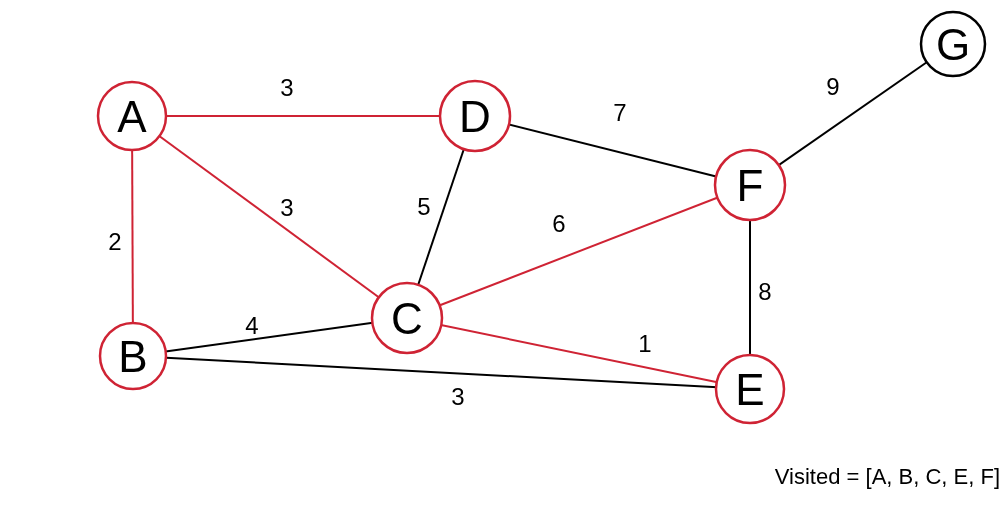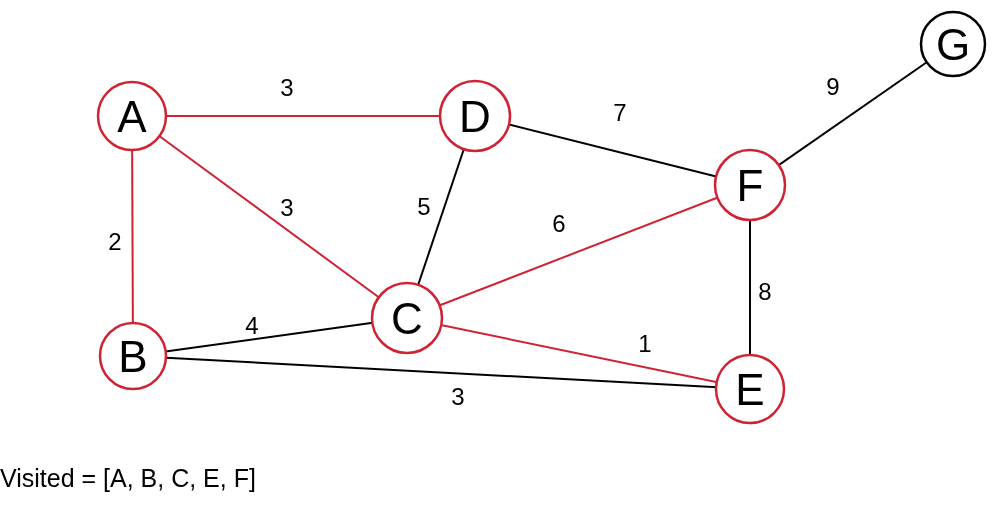--- a/index.html
+++ b/index.html
@@ -28,22 +28,22 @@
     font-size: 44px;
   }
   svg text.weight-label {
     font-size: 24px;
   }
   .caption {
     position: absolute;
     left: 0;
     top: 464px;
     width: 100%;
-    text-align: left;
-    font-size: 25px;
+    text-align: right;
+    font-size: 22px;
     color: #000000;
     font-family: "Liberation Sans", sans-serif;
   }
 </style>
 </head>
 <body>
 
 <div class="stage">
   <svg width="1000" height="526" viewBox="0 0 1000 526" xmlns="http://www.w3.org/2000/svg">
       <line x1="132" y1="116" x2="133" y2="356" stroke="#cf2334" stroke-width="2"></line>

